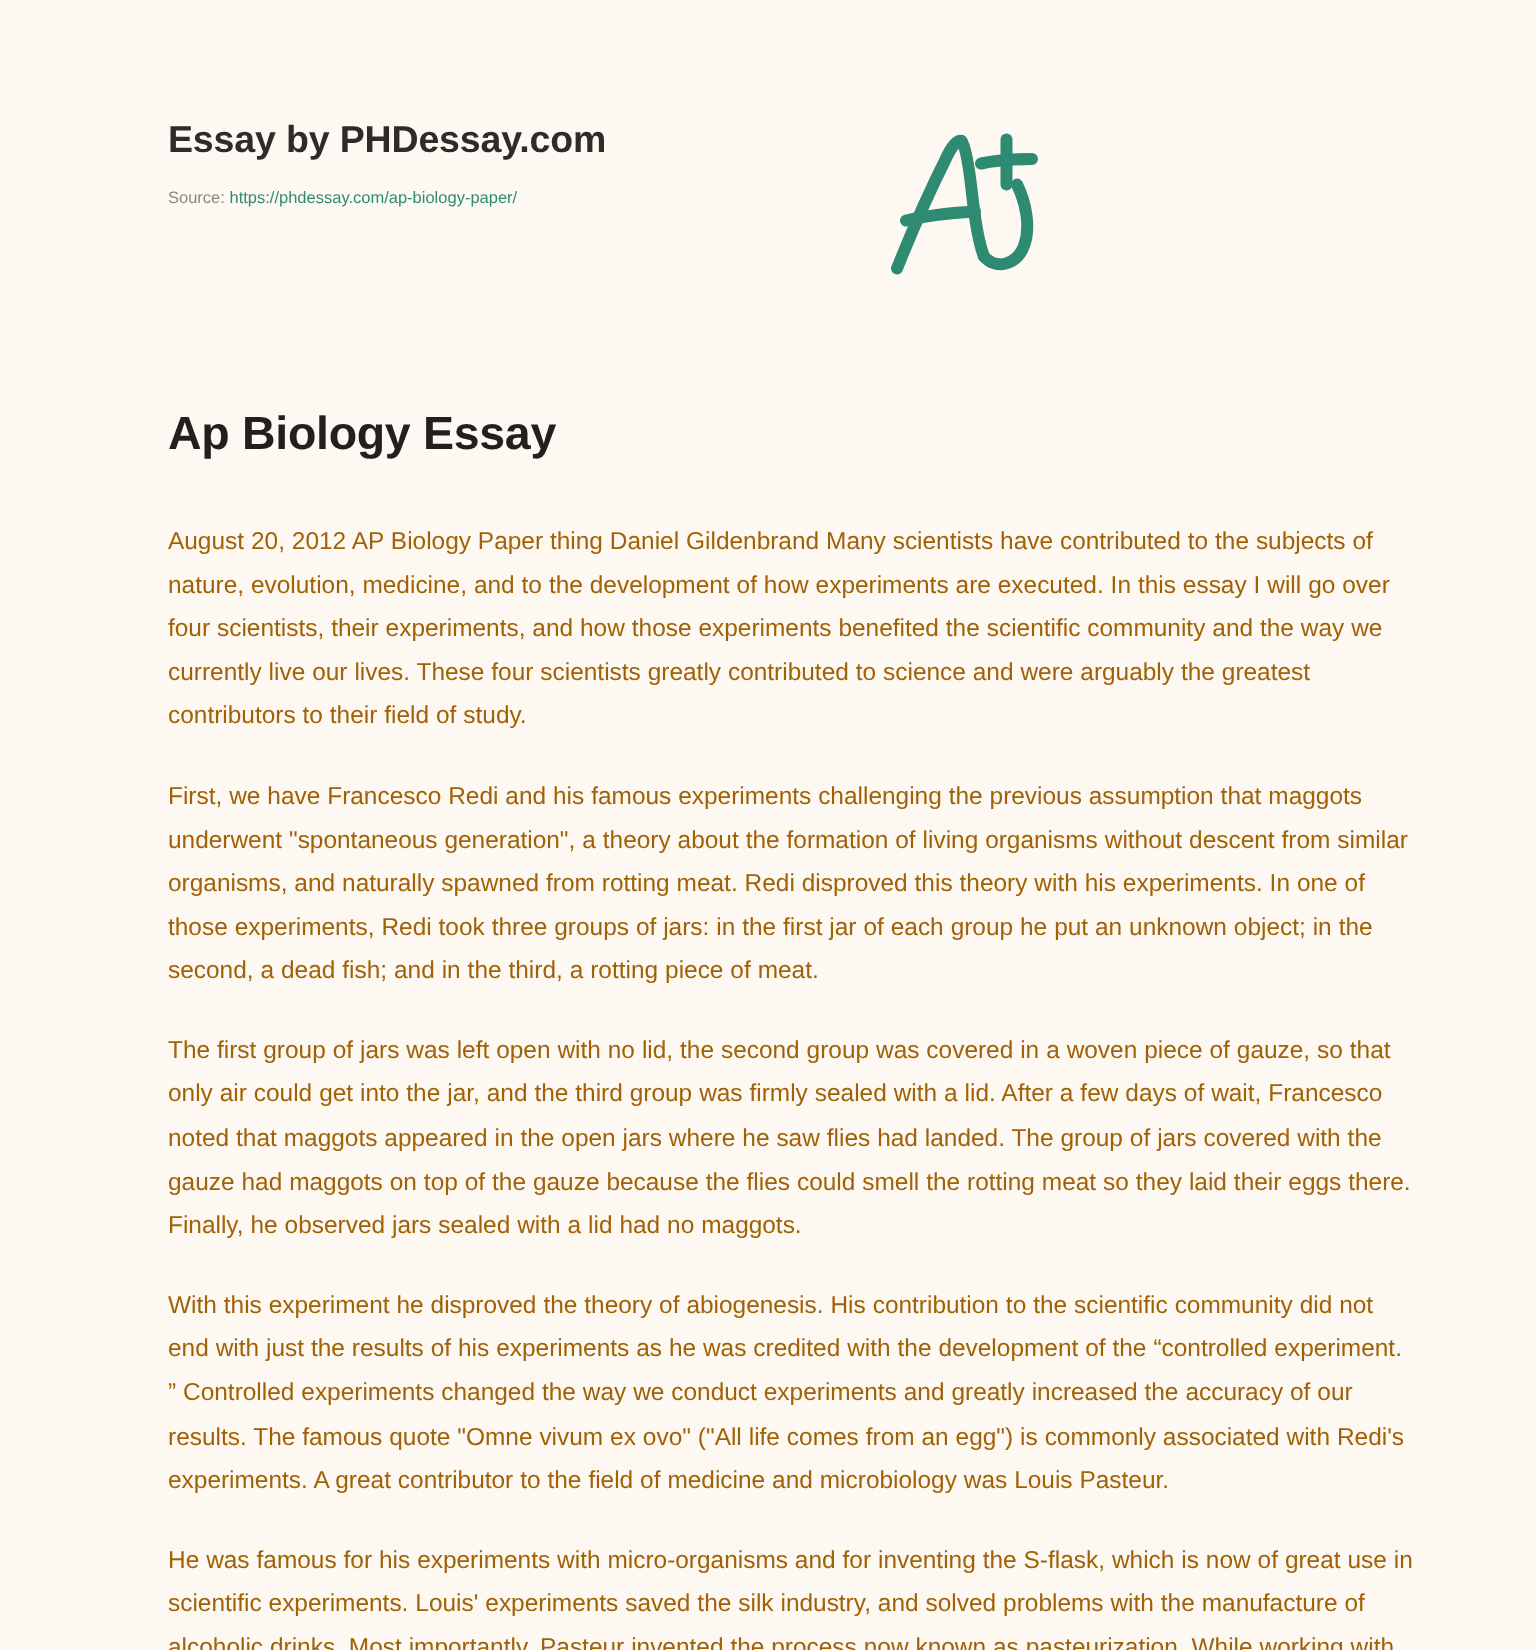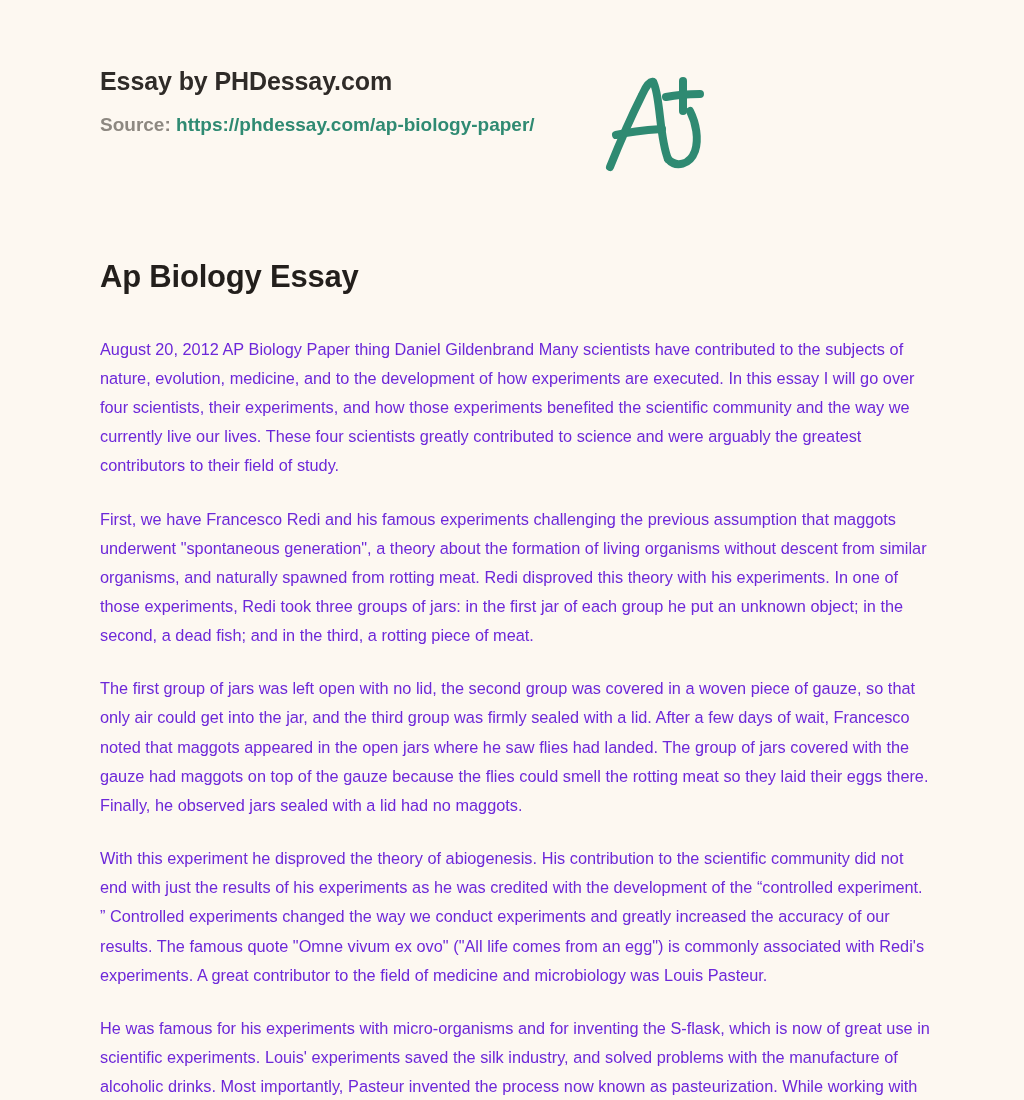--- a/index.html
+++ b/index.html
@@ -14,21 +14,21 @@
     height: 1100px;
     background: #fdf8f1;
     font-family: "Liberation Sans", sans-serif;
     overflow: hidden;
     position: relative;
   }
 
   .page {
     width: 816px;
     height: 1100px;
-    padding: 4px;
+    padding: 16px;
     position: relative;
   }
 
   
   .header {
     display: flex;
     align-items: flex-start;
     justify-content: space-between;
     padding: 62px 75px 0 96px;
   }
@@ -42,25 +42,24 @@
     font-size: 25px;
     font-weight: bold;
     color: #2f2b28;
     letter-spacing: -0.1px;
     line-height: 1.2;
     margin: 0;
   }
 
   .source-line {
     margin-top: 17px;
-    font-size: 19px;
+    font-size: 11px;
     line-height: 1.3;
     color: #8d8881;
     white-space: nowrap;
-    font-weight: bold;
   }
 
   .source-label {
     color: #8d8881;
   }
 
   .source-url {
     color: #2f8a72;
     text-decoration: none;
   }
@@ -97,21 +96,21 @@
   .article {
     padding: 38px 96px 0 96px;
     width: 1024px;
   }
 
   .article p {
     margin: 0 0 24px 0;
     max-width: 838px;
     font-size: 16.3px;
     line-height: 1.79;
-    color: #6d28d9;
+    color: #a16207;
     text-align: left;
     word-spacing: 0.1px;
   }
 
   .article p:last-child {
     margin-bottom: 0;
   }
 </style>
 </head>
 <body>

